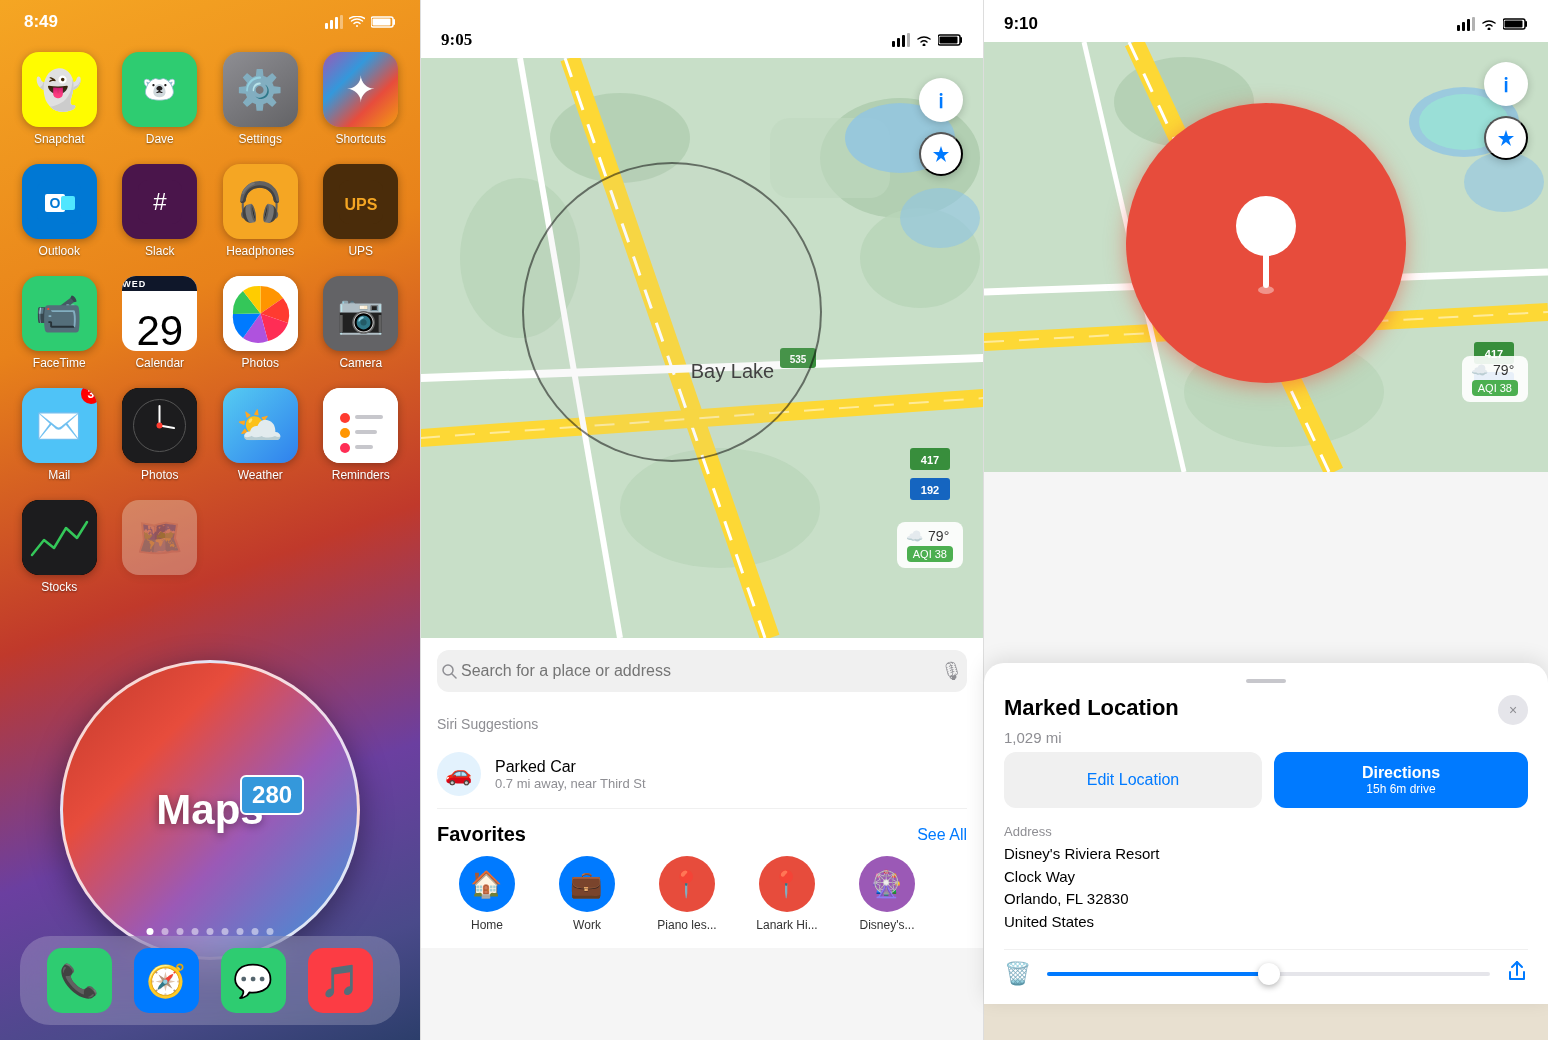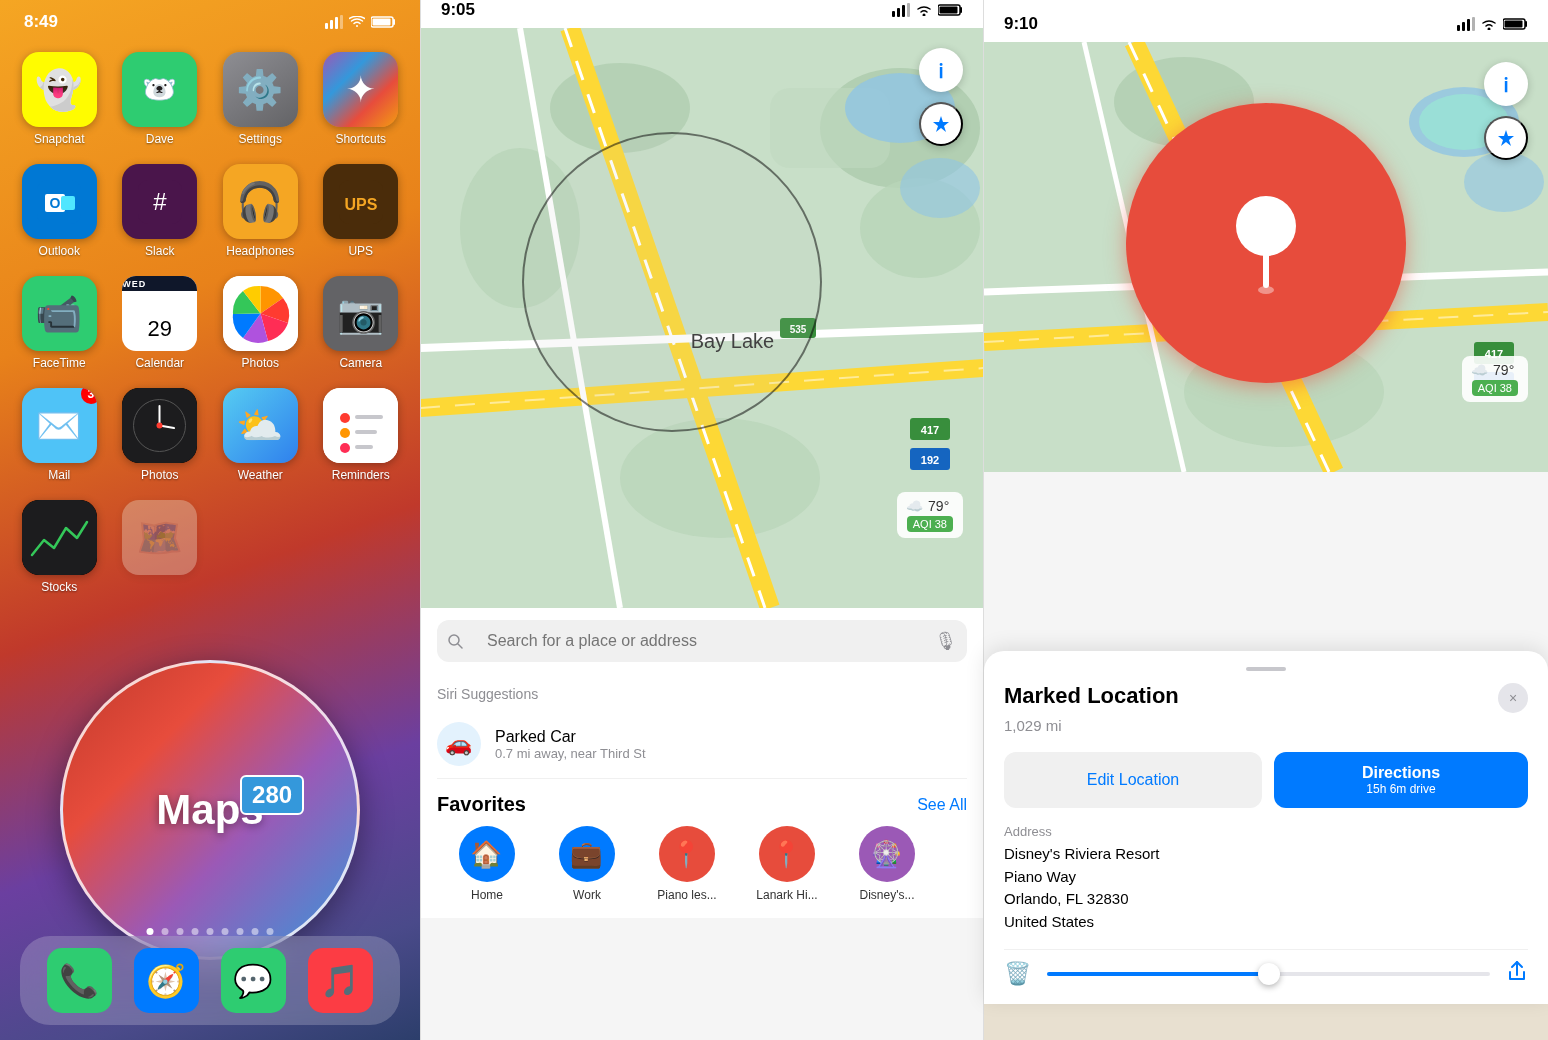--- a/index.html
+++ b/index.html
@@ -234,24 +234,25 @@
       position: relative;
       flex-shrink: 0;
       border-left: 1px solid #ddd;
       border-right: 1px solid #ddd;
     }
 
     .phone2-status {
       display: flex;
       justify-content: space-between;
       align-items: center;
-      padding: 0 20px 8px;
+      padding: 30px 20px 8px;
       background: white;
       font-size: 16px;
       font-weight: 600;
+      font-family: Liberation Serif, serif;
     }
 
     .map-container {
       width: 100%;
       height: 580px;
       background: #e8f4e8;
       position: relative;
       overflow: hidden;
     }
 
@@ -328,22 +329,22 @@
     .search-bar-area {
       background: white;
       padding: 12px 16px;
     }
 
     .search-bar {
       background: #f0f0f0;
       border-radius: 12px;
       display: flex;
       align-items: center;
-      padding: 10px 10px;
-      gap: 24px;
+      padding: 10px 4px;
+      gap: 4px;
     }
 
     .search-bar input {
       border: none;
       background: transparent;
       font-size: 16px;
       color: #8e8e93;
       flex: 1;
       outline: none;
     }
@@ -510,21 +511,21 @@
 
     .location-title {
       font-size: 22px;
       font-weight: 700;
       color: #000;
     }
 
     .location-distance {
       font-size: 15px;
       color: #8e8e93;
-      margin-bottom: 18px;
+      margin-bottom: 6px;
     }
 
     .close-btn {
       width: 30px;
       height: 30px;
       background: #e5e5ea;
       border-radius: 50%;
       display: flex;
       align-items: center;
       justify-content: center;
@@ -659,21 +660,21 @@
       color: white;
       font-size: 9px;
       text-align: left;
       padding: 3px 0 2px;
       font-weight: 600;
       letter-spacing: 1px;
     }
 
     .calendar-date {
       color: #000;
-      font-size: 22px;
+      font-size: 42px;
       font-weight: 300;
       text-align: center;
       flex: 1;
       display: flex;
       align-items: center;
       justify-content: center;
       margin-top: 16px;
     }
   </style>
 </head>
@@ -1090,21 +1091,21 @@
         <button class="btn-directions">
           <span>Directions</span>
           <span class="btn-directions-sub">15h 6m drive</span>
         </button>
       </div>
 
       <div class="address-section">
         <div class="address-label">Address</div>
         <div class="address-text">
           <span>Disney's Riviera Resort</span><br>
-          <span>Piano Way</span><br>
+          <span>Clock Way</span><br>
           <span>Orlando, FL  32830</span><br>
           <span>United States</span>
         </div>
       </div>
 
       <div class="bottom-actions">
         <span class="trash-icon">🗑️</span>
         <div class="slider-track">
           <div class="slider-fill"></div>
           <div class="slider-thumb"></div>

